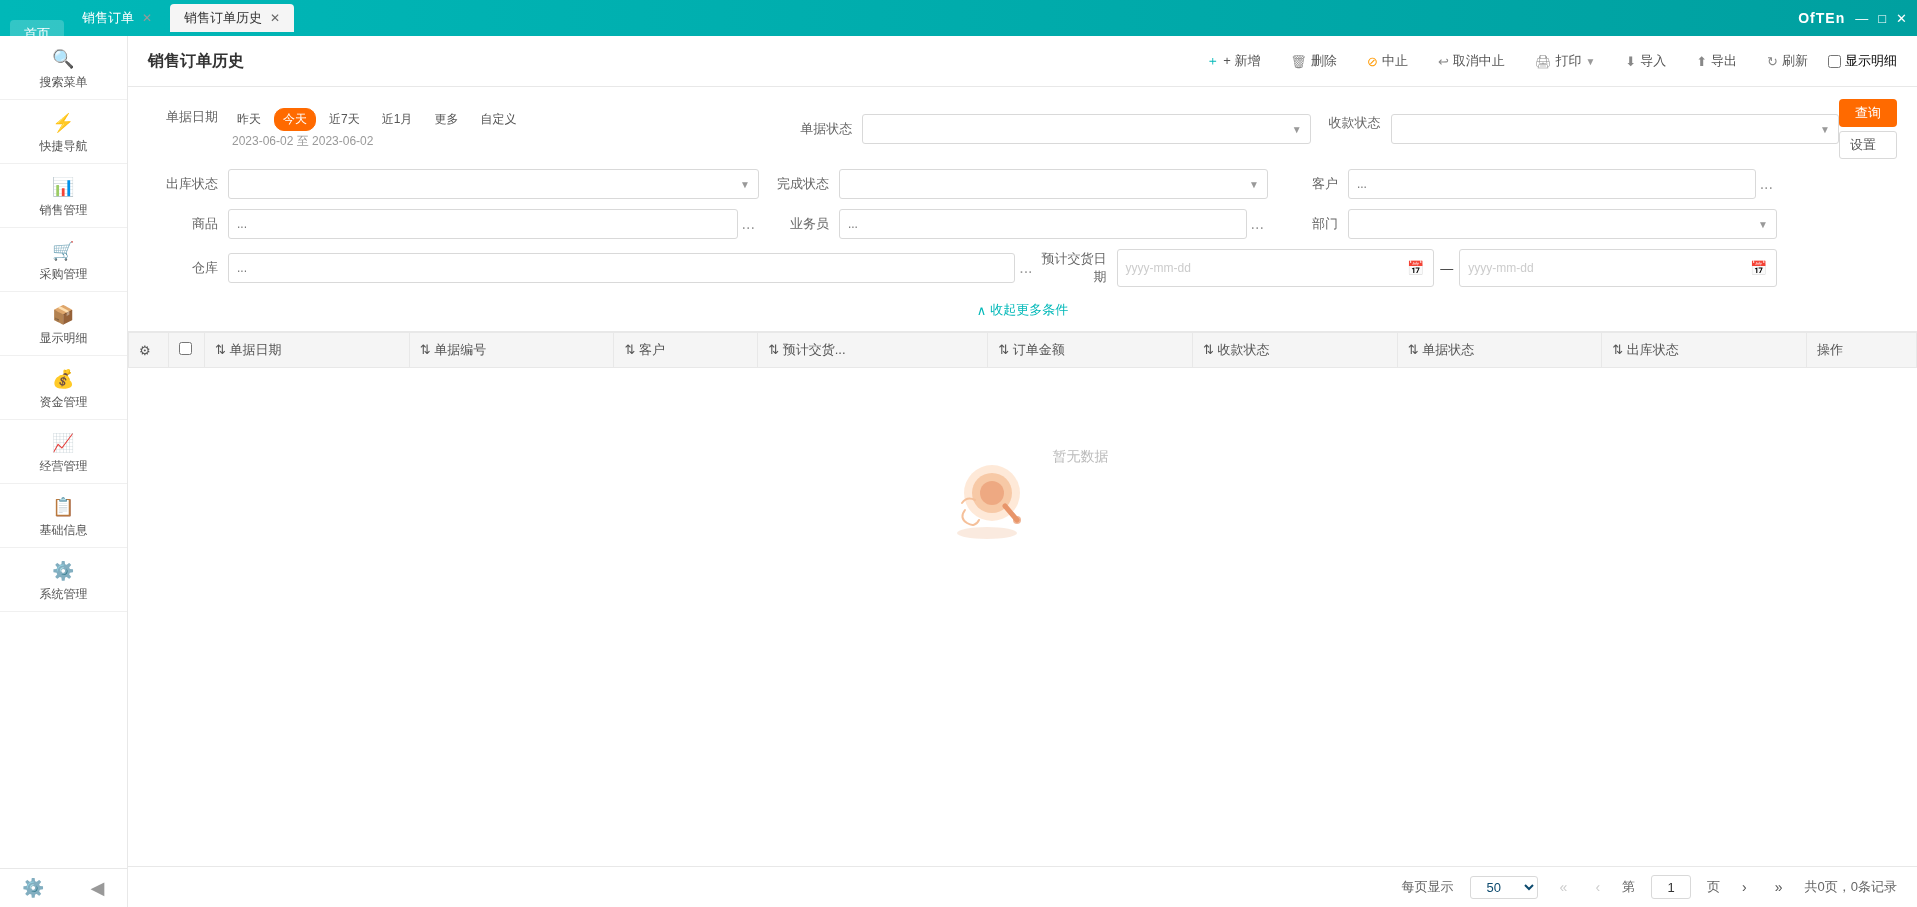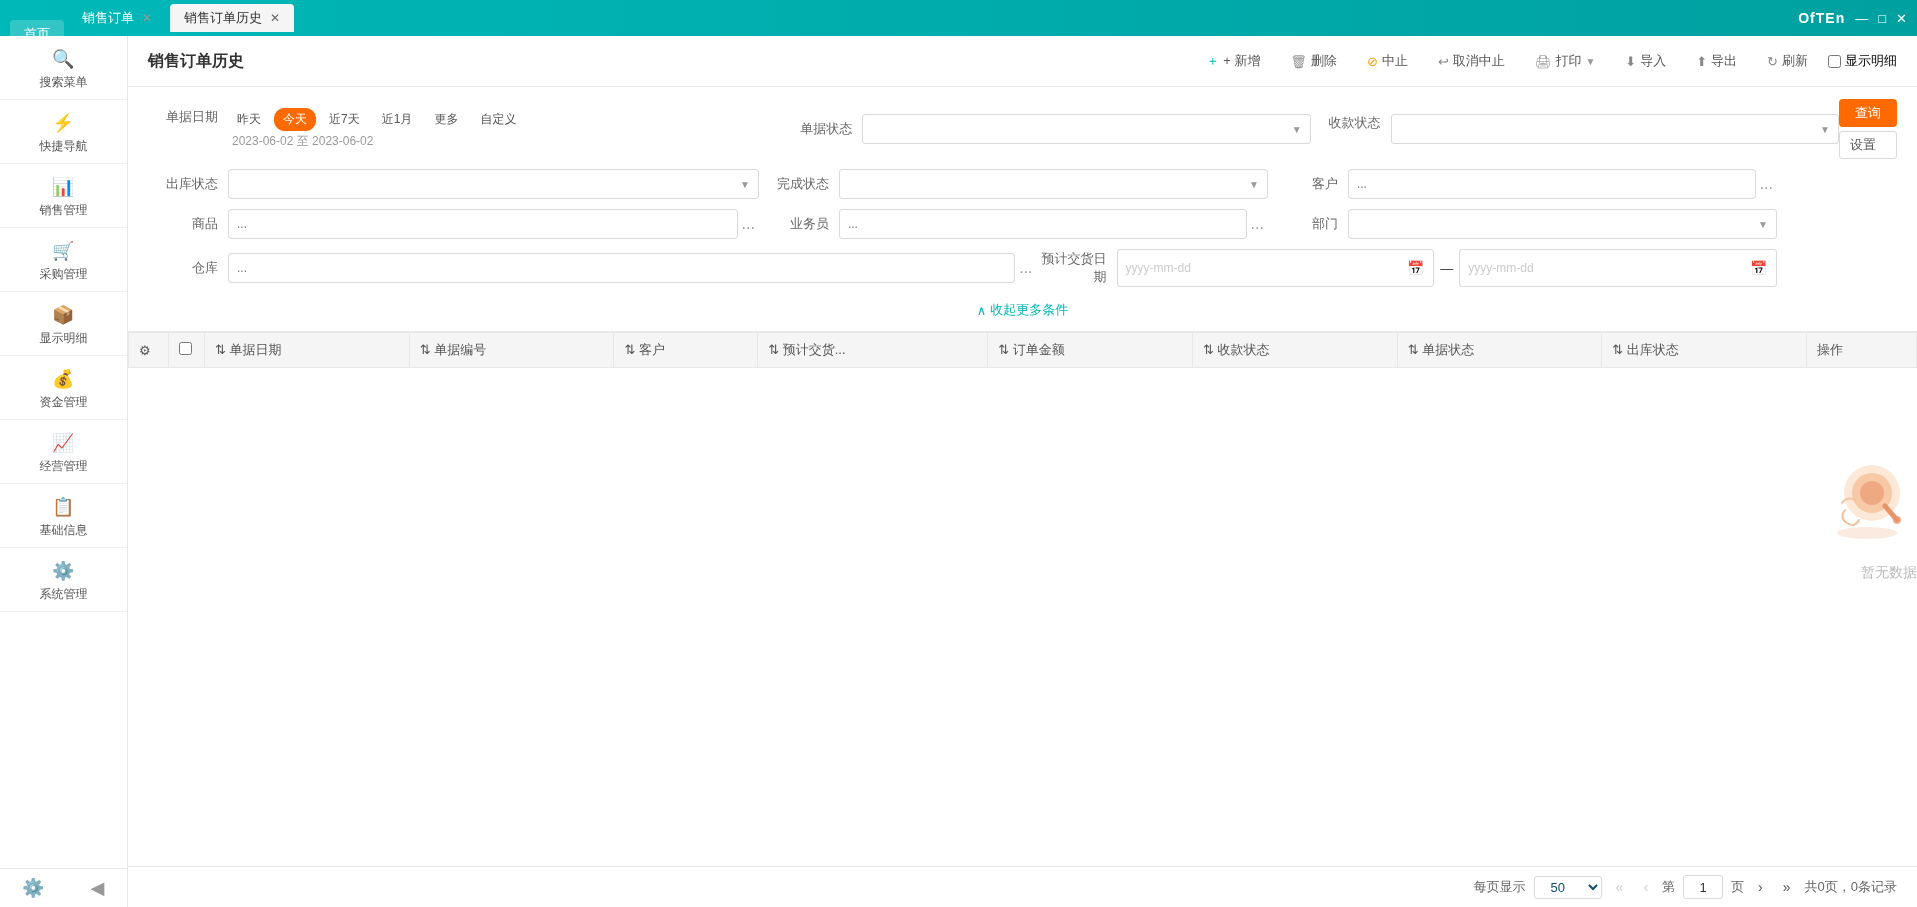--- a/index.html
+++ b/index.html
@@ -250,42 +250,42 @@
       padding: 8px 10px;
       text-align: left;
       color: #555;
       font-weight: normal;
       white-space: nowrap;
     }
     .th-settings { width: 40px; text-align: center; }
     .th-checkbox { width: 36px; text-align: center; }
     .empty-state {
       display: flex;
-      flex-direction: column;
-      align-items: flex-end;
+      flex-direction: row;
+      align-items: flex-start;
       justify-content: center;
       padding: 80px 0;
       color: #999;
       gap: 16px;
     }
     .empty-icon {
       width: 100px;
       height: 100px;
     }
     .empty-text { font-size: 14px; color: #bbb; }
 
     
     .pagination {
       background: #fff;
       border-top: 1px solid #e8e8e8;
       padding: 8px 20px;
       display: flex;
       align-items: center;
       justify-content: flex-end;
-      gap: 8px;
+      gap: 16px;
       flex-shrink: 0;
     }
     .pagination-label { color: #666; }
     .page-size-select {
       border: 1px solid #d9d9d9;
       border-radius: 3px;
       padding: 2px 12px;
       color: #0c4a6e;
       background: #fff;
       cursor: pointer;

